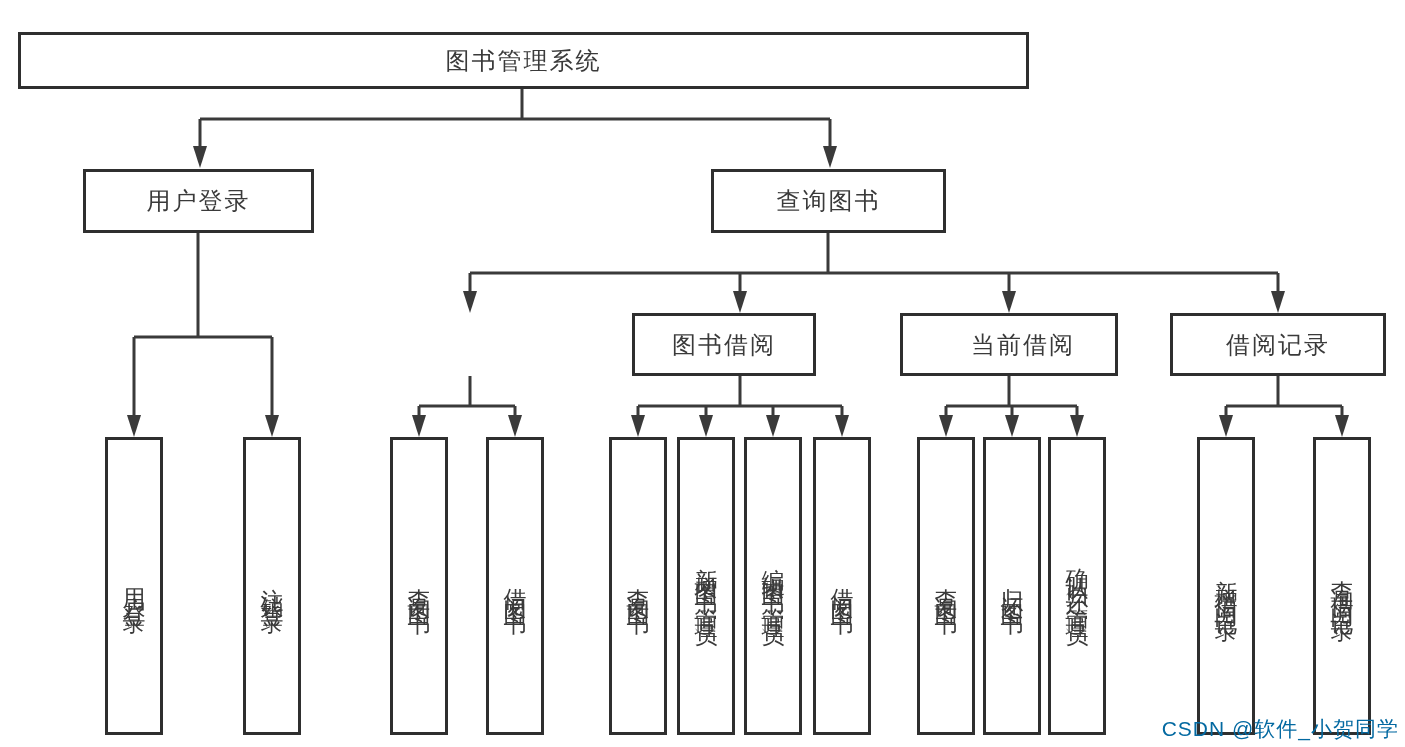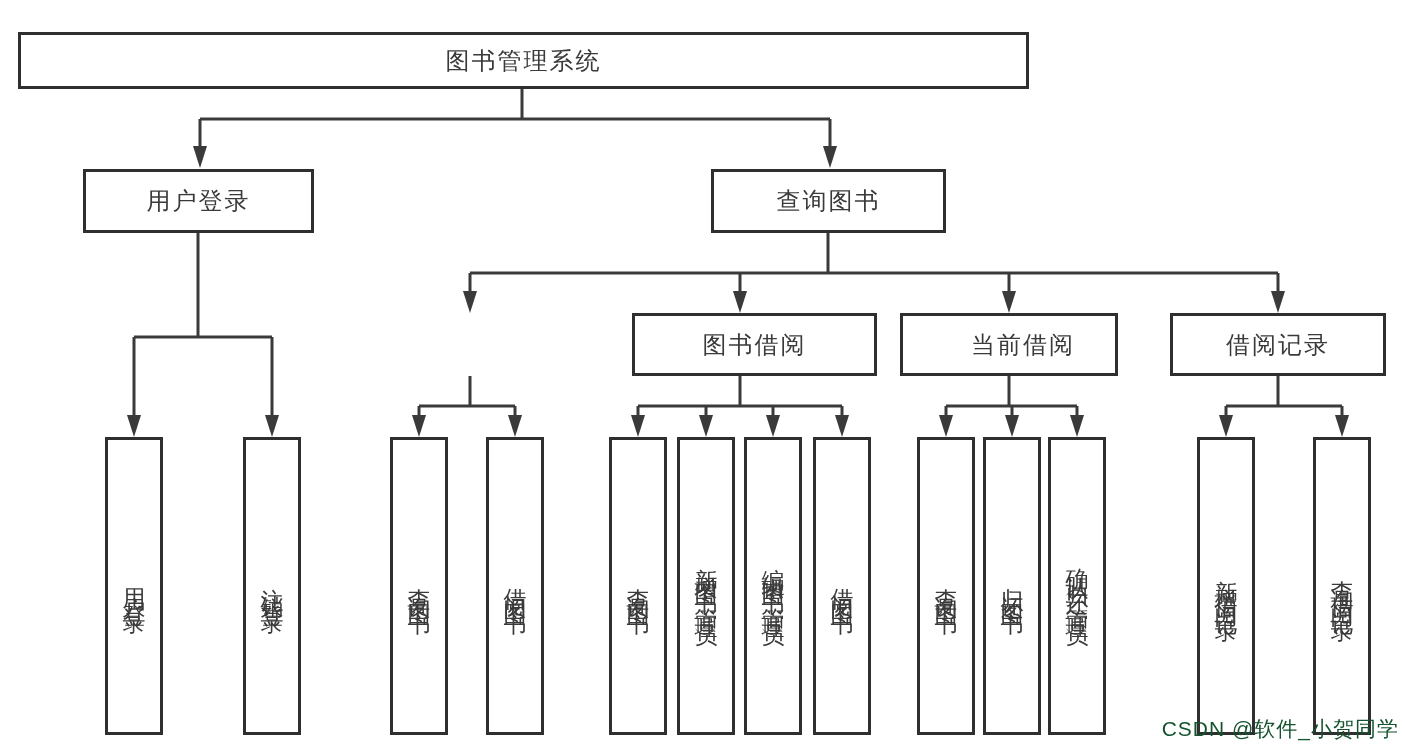--- a/index.html
+++ b/index.html
@@ -36,21 +36,21 @@
   .hlabel {
     font-size: 24px;
     letter-spacing: 2px;
     white-space: nowrap;
   }
   .node.root  { left: 18px;  top: 12px;  width: 1011px; height: 57px; margin-top: 20px; }
   .node.lv2-a { left: 83px;  top: 169px; width: 231px;  height: 64px; }
   .node.lv2-b { left: 711px; top: 169px; width: 235px;  height: 64px; }
   .node.lv3   { top: 313px; height: 63px; }
   .node.lv3-a { left: 362px;  width: 217px; }
-  .node.lv3-b { left: 632px;  width: 245px; }
+  .node.lv3-b { left: 632px;  width: 184px; }
   .node.lv3-c { left: 900px;  width: 218px; padding-left: 28px; }
   .node.lv3-d { left: 1170px; width: 216px; }
   .node.leaf {
     top: 437px;
     width: 58px;
     height: 298px;
   }
   .vtext {
     writing-mode: vertical-rl;
     text-orientation: mixed;
@@ -71,21 +71,21 @@
   .leaf-10 { left: 983px; }
   .leaf-11 { left: 1048px; }
   .leaf-12 { left: 1197px; }
   .leaf-13 { left: 1313px; }
   .watermark {
     position: absolute;
     right: 6px;
     bottom: 4px;
     z-index: 2;
     font-size: 21px;
-    color: #14532d;
+    color: #0369a1;
     letter-spacing: 1px;
     white-space: nowrap;
   }
   .cline { stroke: #3a3a3a; stroke-width: 3; fill: none; }
   .ahead { fill: #3a3a3a; stroke: none; }
 </style>
 </head>
 <body>
 
 <div id="stage">

